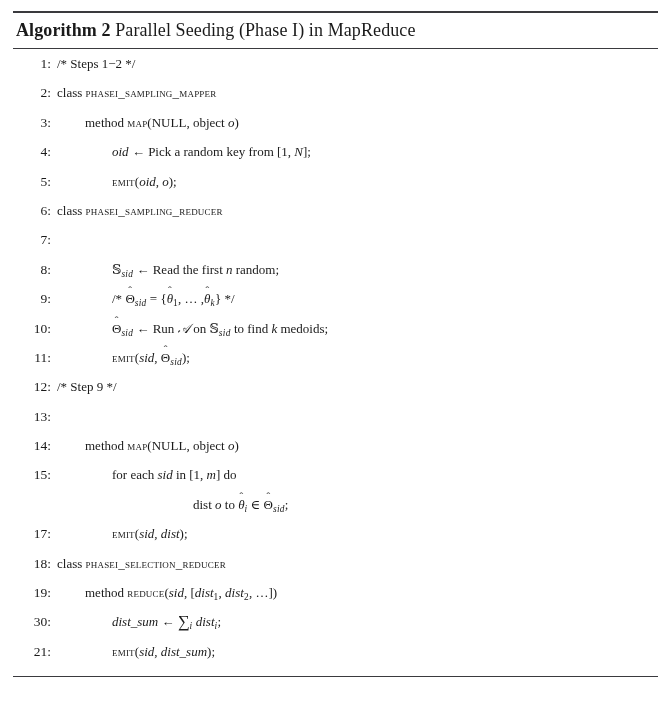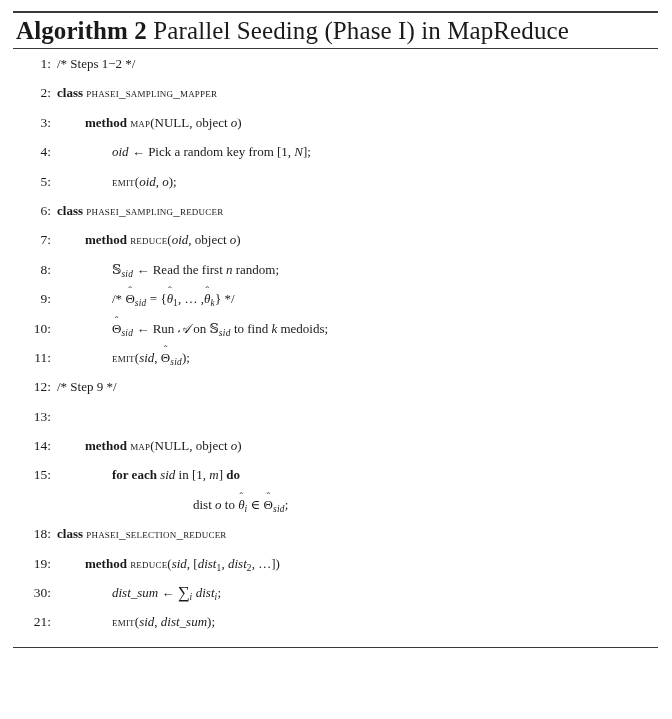--- a/index.html
+++ b/index.html
@@ -28,21 +28,21 @@
     margin: 0;
   }
   .rule-thin {
     height: 0;
     border-top: 1.3px solid #3a3a3e;
     margin: 0;
   }
 
   
   #algorithm-caption {
-    font-size: 25px;
+    font-size: 18px;
     line-height: 35px;
     padding-left: 3px;
     white-space: nowrap;
     letter-spacing: .1px;
   }
   #algorithm-caption .alg-word {
     font-weight: bold;
   }
   #algorithm-caption .alg-num {
     font-weight: bold;
@@ -82,21 +82,21 @@
   }
 
   
   .ind-0 { padding-left: 0px; }
   .ind-1 { padding-left: 28px; }
   .ind-2 { padding-left: 55px; }
   .ind-3 { padding-left: 82px; }
   .ind-4 { padding-left: 136px; }
 
   
-  .kw  { font-weight: bold; }
+  .kw  { font-weight: normal; }
   .sc  { font-variant: small-caps; text-transform: lowercase; letter-spacing: .2px; }
   .it  { font-style: italic; }
   .rm  { font-style: normal; }
   .cmt { font-style: normal; }
 
   .bb  { font-family: "DejaVu Serif", serif; }      
   .cal { font-family: "DejaVu Serif", serif; font-style: italic; }
 
   sub {
     font-size: .72em;
@@ -168,21 +168,20 @@
       <span class="line-code ind-2"><span class="sc">emit</span><span class="rm">(</span><span class="it">oid</span><span class="rm">,&nbsp;</span><span class="it">o</span><span class="rm">);</span></span>
     </div>
 
     <div class="alg-line">
       <span class="line-no">6</span>
       <span class="line-code ind-0"><span class="kw">class</span> <span class="sc">PhaseI_Sampling_Reducer</span></span>
     </div>
 
     <div class="alg-line">
       <span class="line-no">7</span>
-      <span class="line-code ind-1"><span class="kw">method</span> <span class="sc">Reduce</span><span class="rm">(</span><span class="it">oid</span><span class="rm">,&nbsp;</span><span class="rm">object</span>&nbsp;<span class="it">o</span><span class="rm">)</span></span>
     </div>
 
     <div class="alg-line">
       <span class="line-no">8</span>
       <span class="line-code ind-2"><span class="bb">𝕊</span><sub>sid</sub> <span>←</span> <span class="rm">Read the first</span> <span class="it">n</span> <span class="rm">random;</span></span>
     </div>
 
     <div class="alg-line">
       <span class="line-no">9</span>
       <span class="line-code ind-2"><span class="rm">/*&nbsp;</span><span class="hat-wrap"><span class="hat-mark">ˆ</span><span class="rm">Θ</span></span><sub>sid</sub> <span class="rm">=</span> <span class="rm">{</span><span class="hat-wrap"><span class="hat-mark">ˆ</span><span class="it">θ</span></span><sub class="rmsub">1</sub><span class="rm">,&nbsp;</span><span>…</span><span class="rm">&nbsp;,</span><span class="hat-wrap"><span class="hat-mark">ˆ</span><span class="it">θ</span></span><sub>k</sub><span class="rm">}</span> <span class="rm">*/</span></span>
@@ -216,20 +215,24 @@
       <span class="line-no">15</span>
       <span class="line-code ind-2"><span class="kw">for each</span> <span class="it">sid</span> <span class="rm">in</span> <span class="rm">[1,&nbsp;</span><span class="it">m</span><span class="rm">]</span> <span class="kw">do</span></span>
     </div>
 
 
     <div class="alg-line continuation">
       <span class="line-no blank"></span>
       <span class="line-code ind-4"><span class="rm">dist</span> <span class="it">o</span> <span class="rm">to</span> <span class="hat-wrap"><span class="hat-mark">ˆ</span><span class="it">θ</span></span><sub>i</sub> <span>∈</span> <span class="hat-wrap"><span class="hat-mark">ˆ</span><span class="rm">Θ</span></span><sub>sid</sub><span class="rm">;</span></span>
     </div>
 
+    <div class="alg-line">
+      <span class="line-no">17</span>
+      <span class="line-code ind-2"><span class="sc">emit</span><span class="rm">(</span><span class="it">sid</span><span class="rm">,&nbsp;</span><span class="it">dist</span><span class="rm">);</span></span>
+    </div>
 
     <div class="alg-line">
       <span class="line-no">18</span>
       <span class="line-code ind-0"><span class="kw">class</span> <span class="sc">PhaseI_Selection_Reducer</span></span>
     </div>
 
     <div class="alg-line">
       <span class="line-no">19</span>
       <span class="line-code ind-1"><span class="kw">method</span> <span class="sc">Reduce</span><span class="rm">(</span><span class="it">sid</span><span class="rm">,&nbsp;[</span><span class="it">dist</span><sub class="rmsub">1</sub><span class="rm">,&nbsp;</span><span class="it">dist</span><sub class="rmsub">2</sub><span class="rm">,&nbsp;</span><span>…</span><span class="rm">])</span></span>
     </div>

